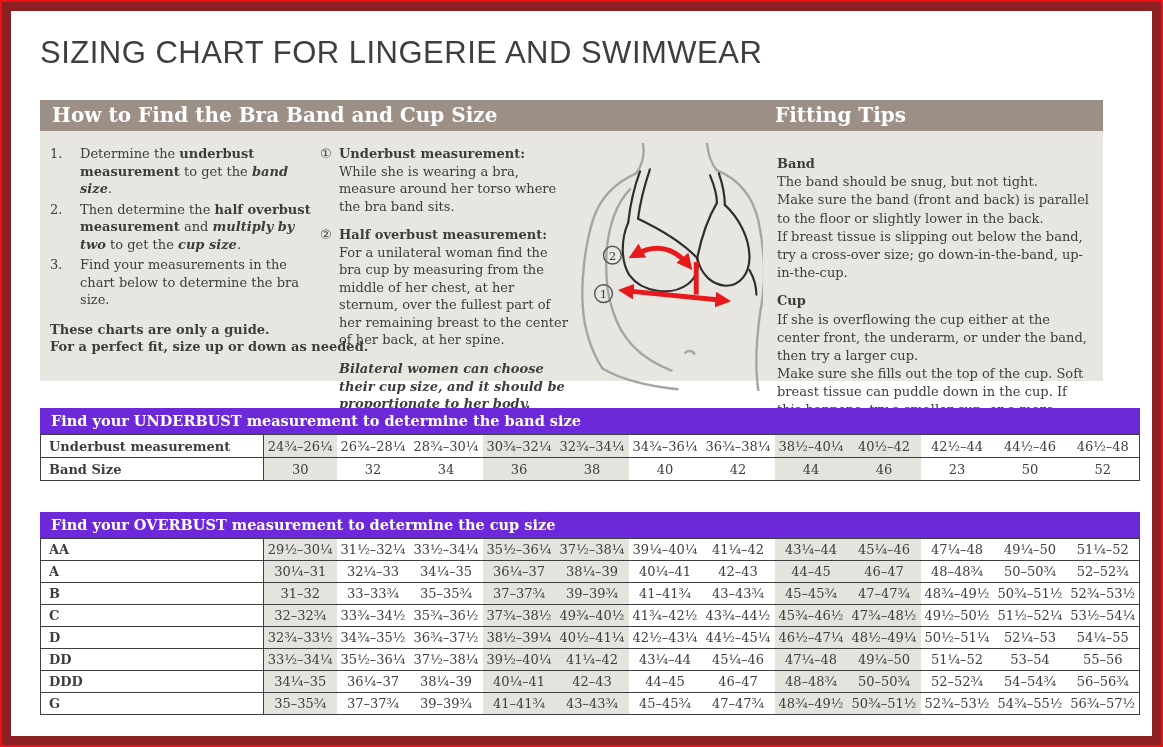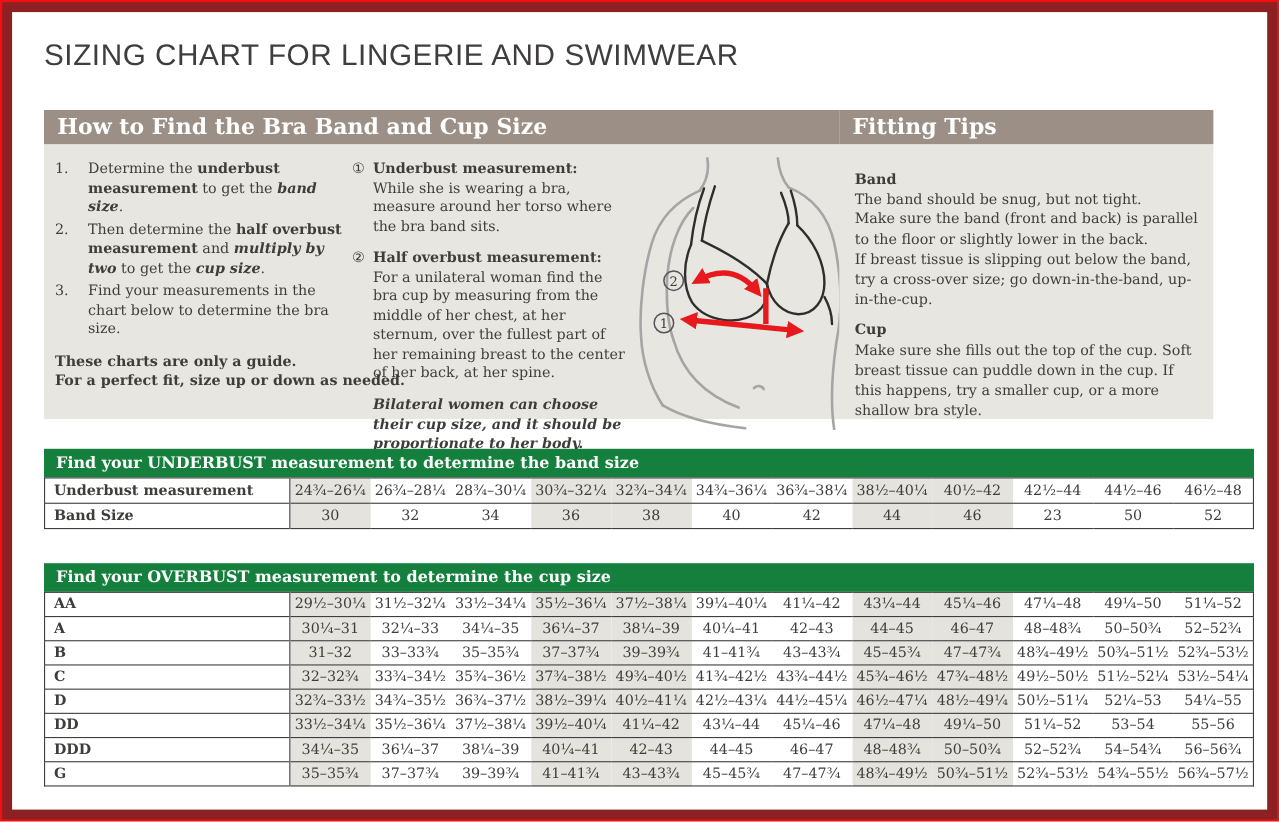--- a/index.html
+++ b/index.html
@@ -3,21 +3,21 @@
 <meta charset="utf-8">
 <style>
   html,body { margin:0; padding:0; background:#fff; }
   .frame { width:1163px; height:747px; box-sizing:border-box; background:#f2100e; padding:2px; }
   .frame-inner { width:100%; height:100%; box-sizing:border-box; background:#8d2023; padding:9px; }
   .content { position:relative; width:100%; height:100%; background:#ffffff;
              font-family:"DejaVu Serif", serif; color:#3e3d3b; overflow:hidden; }
 
   .title { position:absolute; left:29px; top:24px;
            font-family:"Liberation Sans", sans-serif; font-weight:300;
-           font-size:27px; letter-spacing:0.5px; color:#403d3e; white-space:nowrap; }
+           font-size:31px; letter-spacing:0.5px; color:#403d3e; white-space:nowrap; }
 
   .panel { position:absolute; top:89px; background:#e8e6e1; }
   .panel-left  { left:29px;  width:755px; height:281px; }
   .panel-right { left:752px; width:340px; height:281px; }
   .bar { background:#9c9086; color:#ffffff; font-weight:bold; font-size:20px;
          height:31px; line-height:31px; padding:0 12px; box-sizing:border-box; }
 
   .panel-left-body { display:flex; padding:14px 8px 0 10px; }
   .col-steps { width:268px; font-size:13px; line-height:1.35; }
   .step { display:flex; margin-bottom:3px; }
@@ -34,21 +34,21 @@
 
   .col-fig { flex:1; display:flex; justify-content:flex-end; align-items:flex-start; padding-right:4px; margin-top:-2px; }
 
   .panel-right-body { padding:24px 14px; font-size:13px; line-height:1.4; }
   .tip-title { font-weight:bold; margin-top:10px; }
   .tip-title.first { margin-top:0; }
 
   .table-block { position:absolute; left:29px; width:1100px; }
   .band-block { top:397px; }
   .cup-block  { top:501px; }
-  .tbl-bar { height:26px; line-height:26px; background:#15803d; color:#fff;
+  .tbl-bar { height:26px; line-height:26px; background:#6d28d9; color:#fff;
              font-weight:bold; font-size:14.5px; padding:0 11px; box-sizing:border-box; }
   table { border-collapse:collapse; width:100%; table-layout:fixed; font-size:13px; color:#3e3d3b; }
   table, tr { border:1px solid #3e3e3e; }
   th.lbl { width:206px; text-align:left; font-weight:bold; padding:3px 8px;
            border-right:1px solid #3e3e3e; background:#ffffff; }
   td { text-align:center; padding:3px 0; }
   .band-block td, .band-block th.lbl { padding-top:3.5px; padding-bottom:3.5px; }
   td.shaded { background:#e5e3de; }
 </style>
 </head>
@@ -148,20 +148,21 @@
         <div class="bar">Fitting Tips</div>
         <div class="panel-right-body">
           <div class="tip-title first">Band</div>
           <div>
               <div class="note-text">The band should be snug, but not tight.</div>
               <div class="note-text">Make sure the band (front and back) is parallel to the floor or slightly lower in the back.</div>
               <div class="note-text">If breast tissue is slipping out below the band, try a cross-over size; go down-in-the-band, up-in-the-cup.</div>
             </div>
           <div class="tip-title">Cup</div>
           <div>
+              <div class="note-text">If she is overflowing the cup either at the center front, the underarm, or under the band, then try a larger cup.</div>
               <div class="note-text">Make sure she fills out the top of the cup. Soft breast tissue can puddle down in the cup. If this happens, try a smaller cup, or a more shallow bra style.</div>
             </div>
         </div>
       </div>
 
       <div class="table-block band-block">
         <div class="tbl-bar">Find your UNDERBUST measurement to determine the band size</div>
         <table>
           <tbody>
               <tr>

